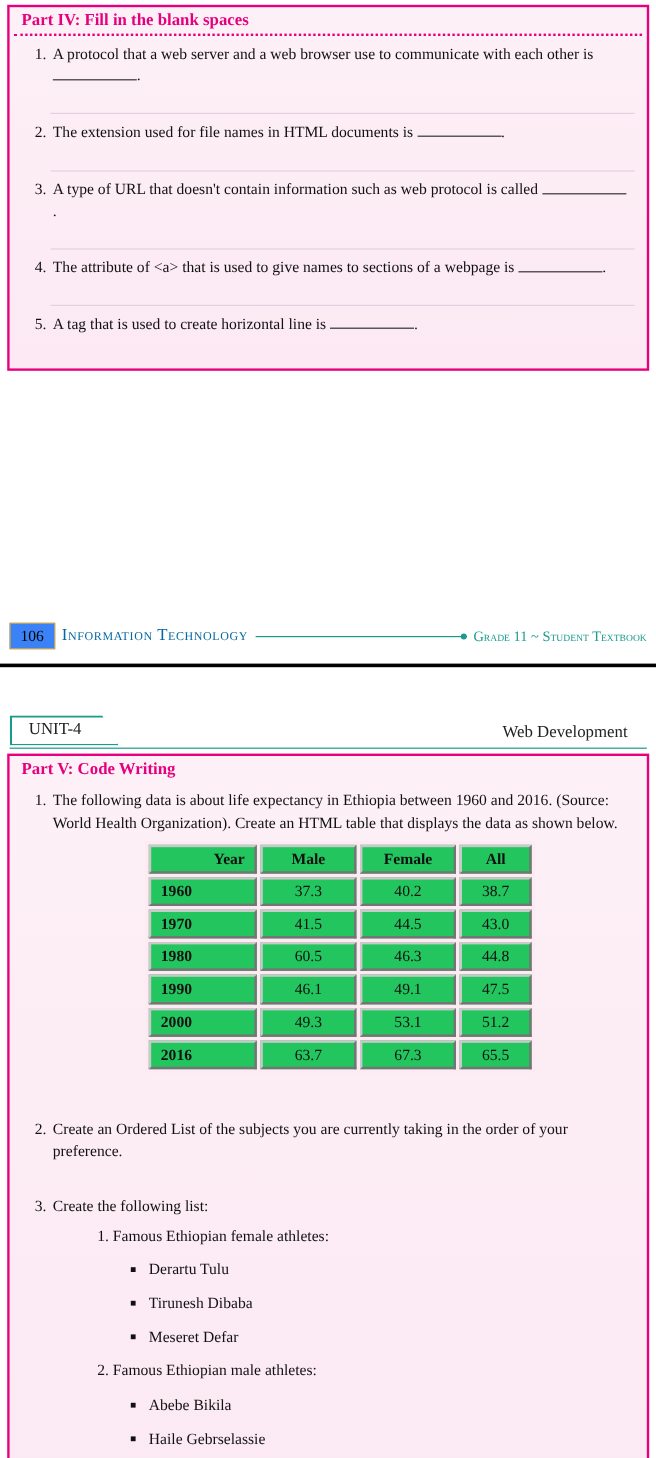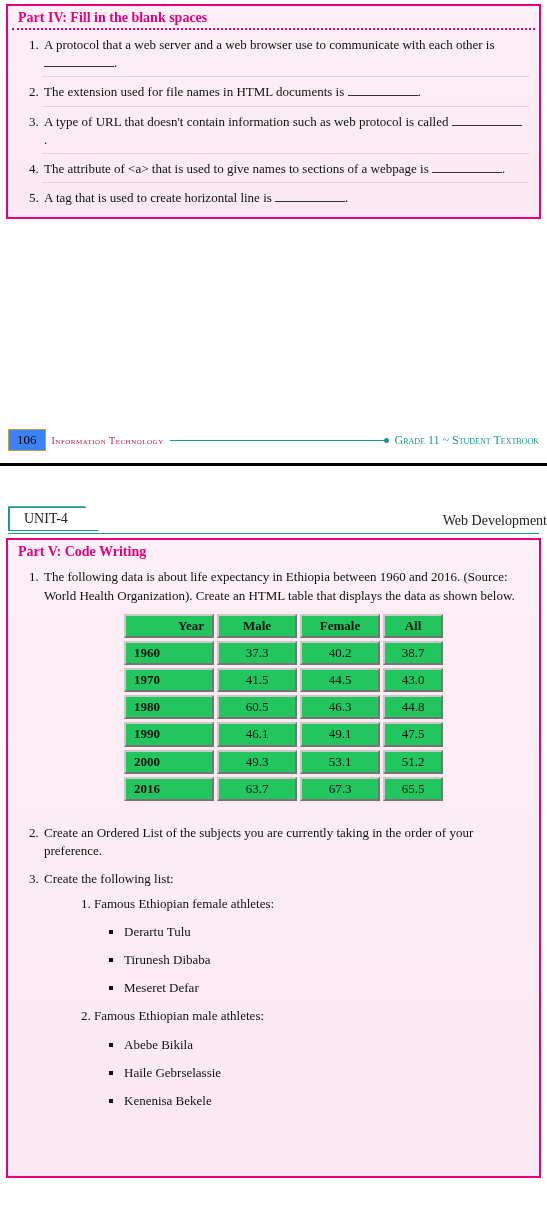--- a/index.html
+++ b/index.html
@@ -28,21 +28,21 @@
     border-bottom: 2px dotted #e6007e;
     margin: 0 4px;
   }
   .q-list {
     list-style: decimal;
     margin: 0;
     padding: 0 10px 6px 34px;
   }
   .q-list > li {
     color: #111;
-    padding: 6px 6px 4px 2px;
+    padding: 6px 6px 22px 2px;
     font-size: 13px;
     line-height: 1.4;
     border-bottom: 1px solid #e6cfe0;
   }
   .q-list > li:last-child {
     border-bottom: none;
   }
   .blank {
     display: inline-block;
     border-bottom: 1px solid #333;
@@ -57,24 +57,24 @@
     font-size: 12px;
   }
   .pagenum-box {
     background: #3b82f6;
     border: 1px solid #c0a050;
     padding: 2px 8px;
     font-size: 13px;
     margin-right: 6px;
   }
   .footer-left {
-    color: #be185d;
+    color: #0369a1;
     font-variant: small-caps;
     letter-spacing: 0.5px;
-    font-size: 10px;
+    font-size: 14px;
   }
   .footer-line {
     flex: 1;
     height: 1px;
     background: #1a9b8e;
     margin: 0 6px;
     position: relative;
   }
   .footer-line::after {
     content: '';
@@ -93,21 +93,21 @@
   }
   .page-sep {
     height: 3px;
     background: #000;
     margin: 10px 0 40px 0;
   }
   .unit-header {
     display: flex;
     justify-content: space-between;
     align-items: flex-end;
-    margin: 0 0 2px 8px;
+    margin: 0 24px 2px 8px;
   }
   .unit-tab {
     position: relative;
     padding: 3px 30px 3px 14px;
     background: #fff;
     border: 1px solid #1a9b8e;
     border-top: 2px solid #1a9b8e;
     border-left: 2px solid #1a9b8e;
     font-size: 14px;
     color: #222;

